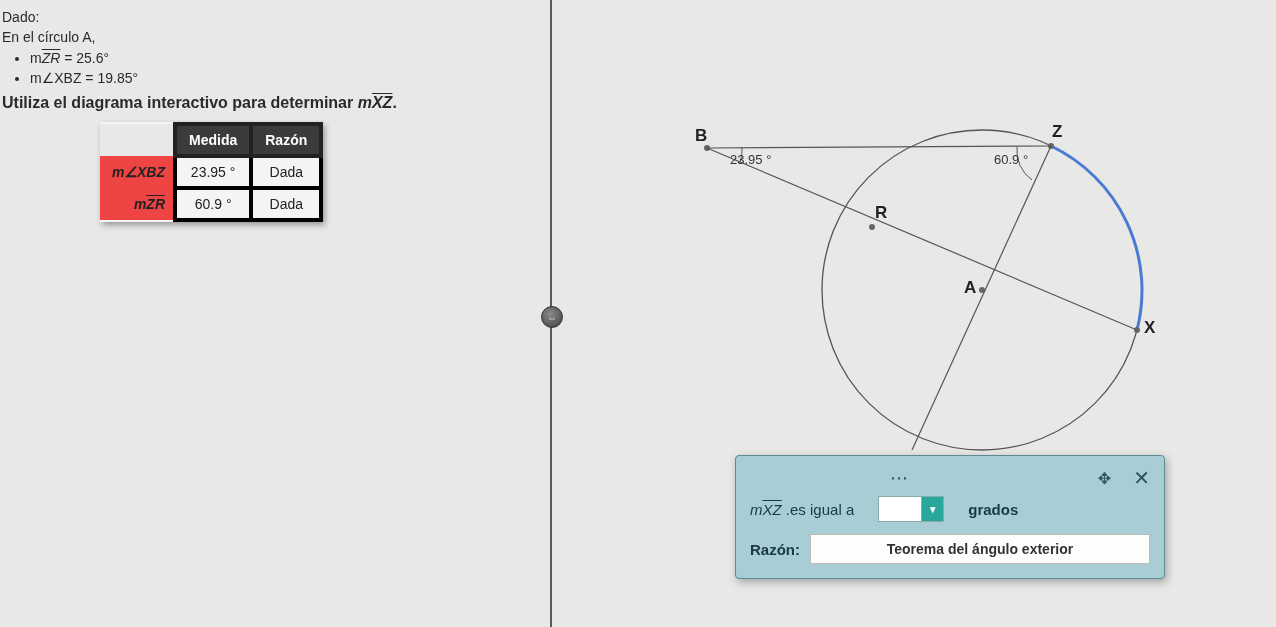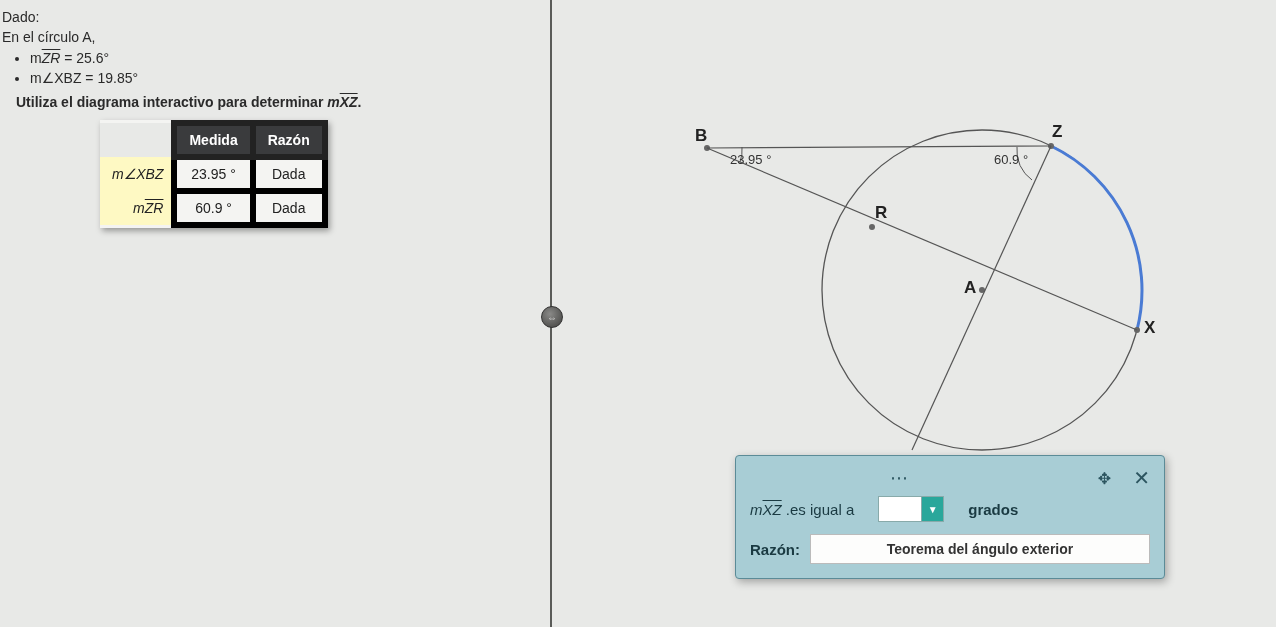--- a/index.html
+++ b/index.html
@@ -39,44 +39,44 @@
     background: radial-gradient(circle at 40% 35%, #8a8a88, #3f3f3d);
     border: 1px solid #333;
     display:flex; align-items:center; justify-content:center;
     color:#ddd;
     font-size:10px;
     z-index:5;
   }
   .given { font-size: 14px; line-height: 1.4; padding-left: 2px; }
   .given ul { margin: 2px 0 6px 28px; }
   .given li { font-size: 14px; }
-  .instruct { font-weight: bold; font-size: 14px; margin-top: 6px; padding-left:16px;}
+  .instruct { font-weight: bold; font-size: 16px; margin-top: 6px; padding-left:2px;}
   .arc { text-decoration: overline; font-style: italic; }
 
   .tbl {
     margin: 10px 0 0 100px;
     border-collapse: collapse;
     box-shadow: 2px 3px 6px rgba(0,0,0,.35);
     background:#f4f4f2;
   }
   .tbl th, .tbl td {
-    border: 6px solid #000000;
+    border: 4px solid #000000;
     padding: 6px 12px;
     font-size: 14px;
     text-align: center;
     color:#222;
   }
   .tbl th {
     background: #3a3b3d;
     color: #fff;
     font-weight: bold;
     border-color:#222;
   }
   .tbl .corner { background: #e8e9e7; border: none; }
-  .tbl .rowhead { background: #fef9c3; border:none; font-style: italic; text-align:right; padding-right:8px; font-weight:normal;}
+  .tbl .rowhead { background: #ef4444; border:none; font-style: italic; text-align:right; padding-right:8px; font-weight:bold;}
 
   
   .diagram { position: absolute; left: 60px; top: 30px; width: 640px; height: 460px; }
   .pt-label { position:absolute; font-weight:bold; font-size:17px; color:#222; }
   .ang-label{ position:absolute; font-size:13px; color:#333; }
   .dot { fill:#666; }
 
   
   .popup {
     position: absolute;

